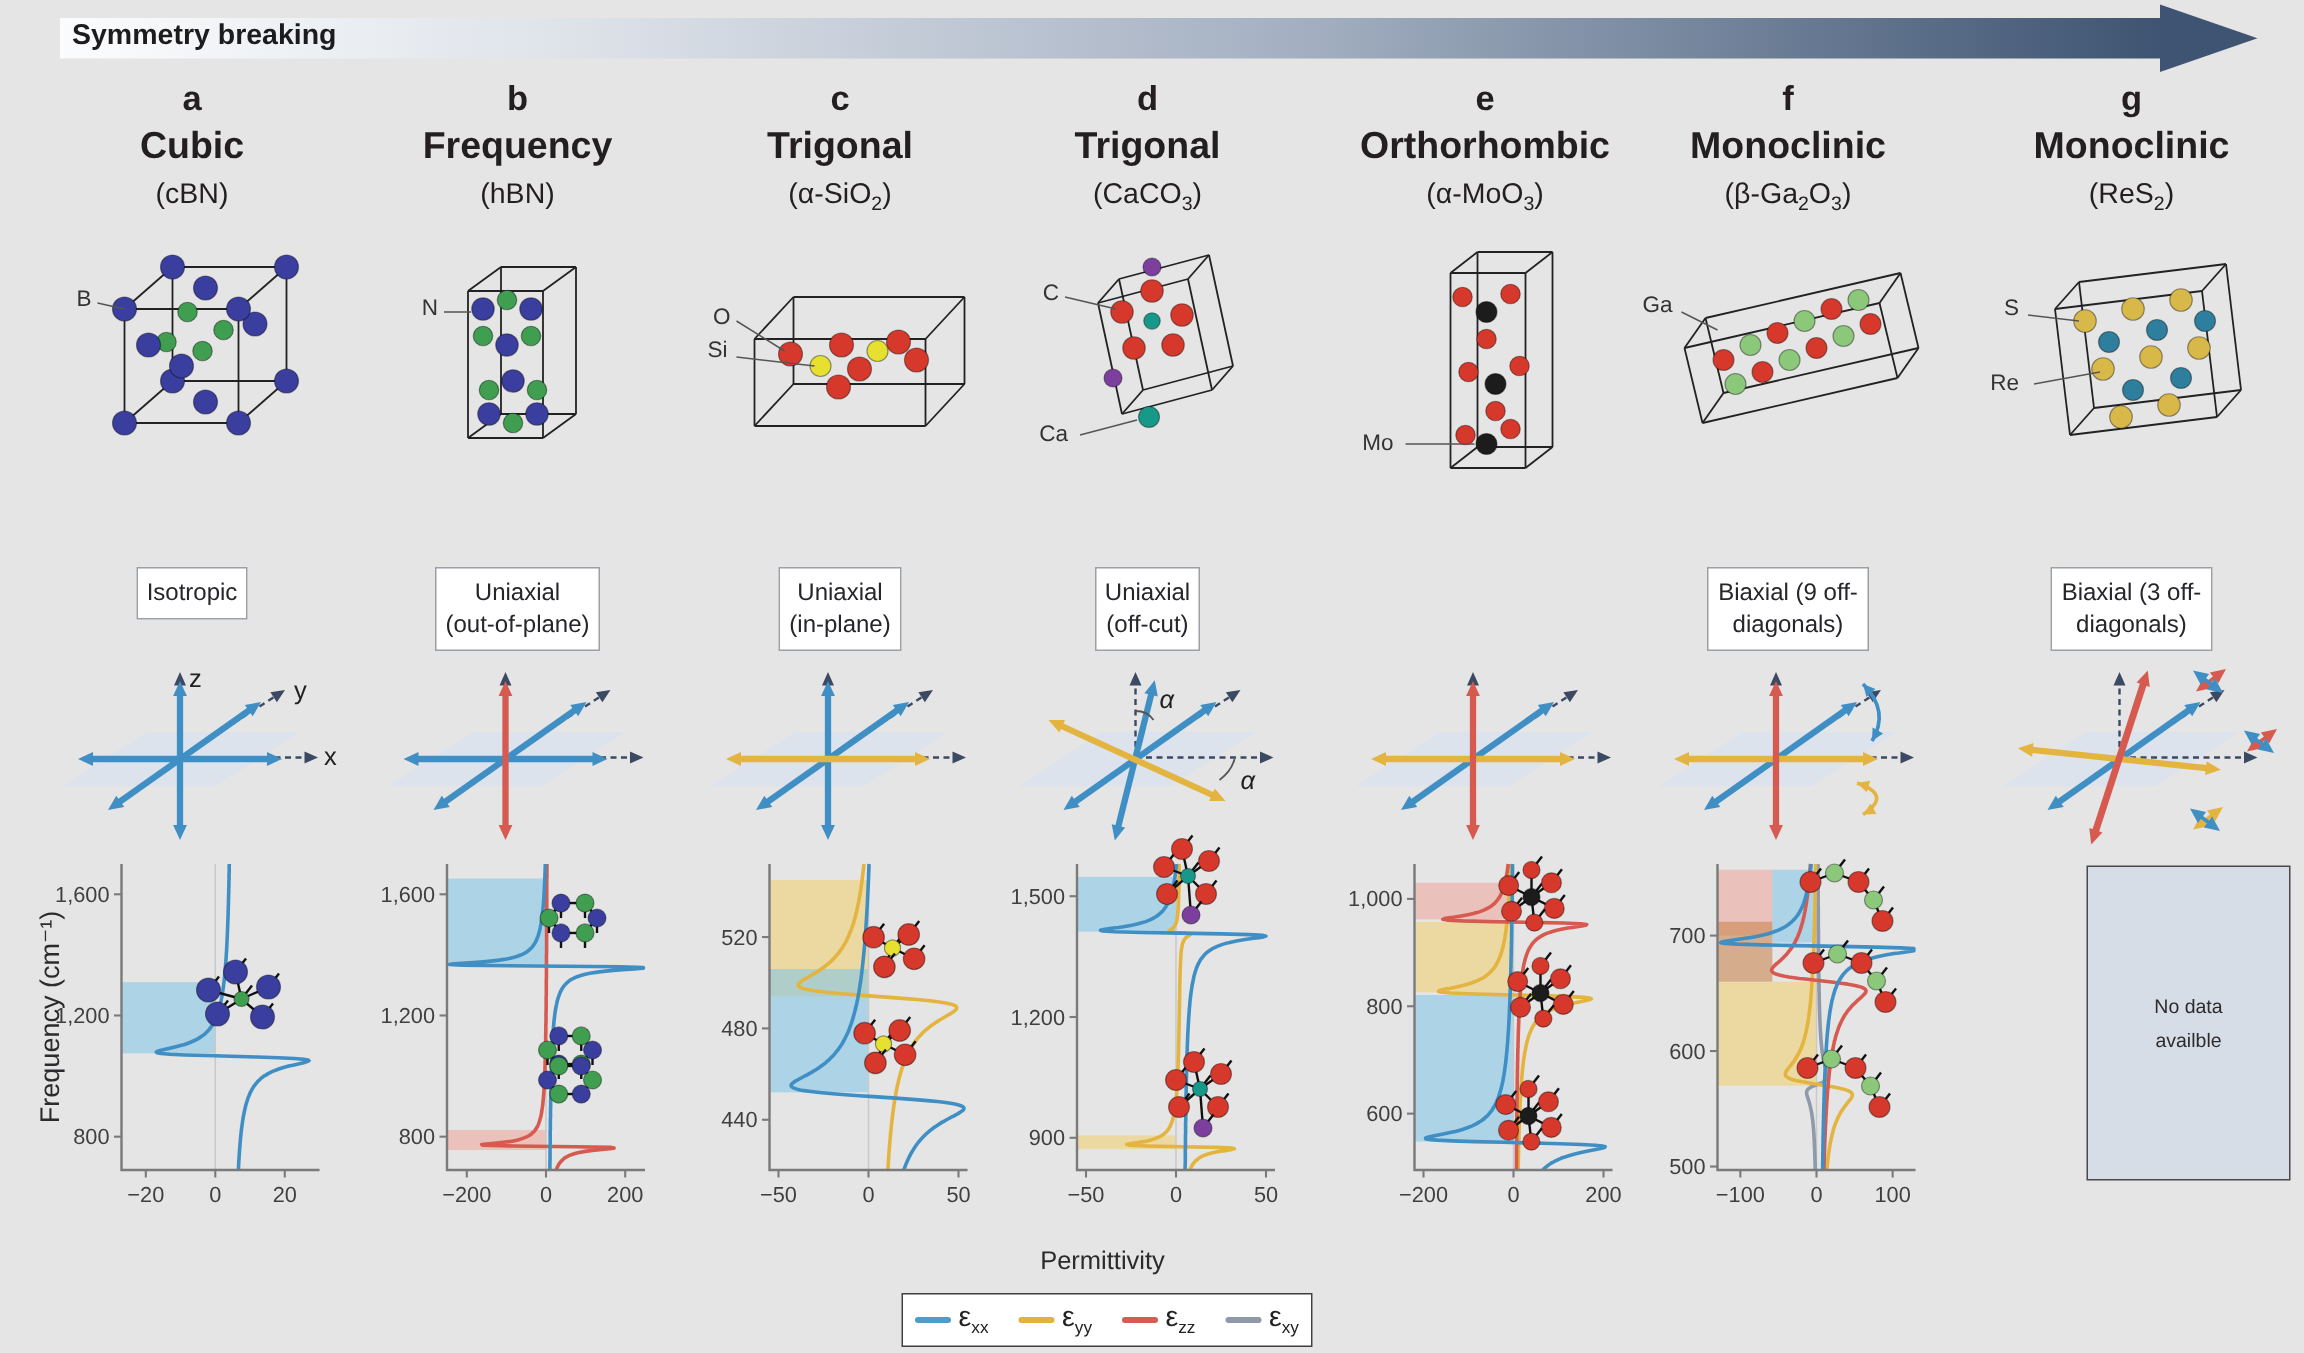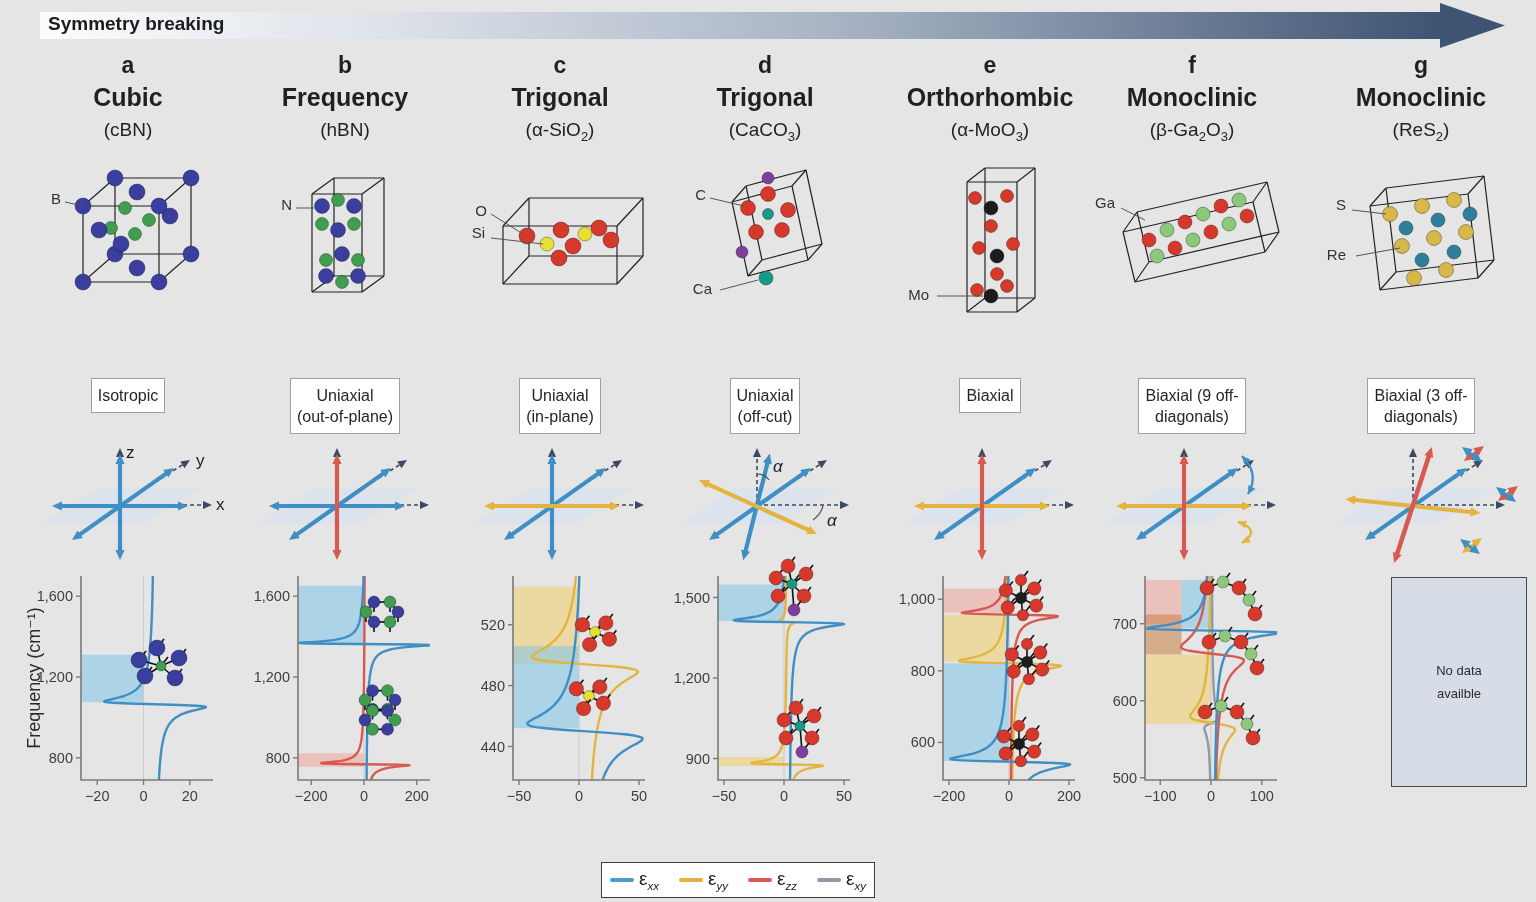--- a/index.html
+++ b/index.html
@@ -24,21 +24,21 @@
           border:1.2px solid #4a4a4a;display:flex;align-items:center;justify-content:center;}
   .nodata div{font-size:13px;text-align:center;color:#2b2b2e;width:80px;line-height:23px;}
   .freq-label{position:absolute;left:-75px;top:666px;width:220px;height:24px;text-align:center;
               font-size:18px;color:#2b2b2e;transform:rotate(-90deg);}
   .perm-label{position:absolute;left:560px;top:831px;width:350px;text-align:center;font-size:17px;color:#2b2b2e;}
   .legend{position:absolute;left:601px;top:862px;width:272px;height:34px;border:1.2px solid #3f3f3f;
           display:flex;align-items:center;justify-content:center;gap:20px;background:#fff;}
   .legend-item{display:flex;align-items:center;gap:5px;}
   .swatch{display:inline-block;width:24px;height:3.6px;border-radius:2px;background:#999;}
   .eps{font-size:19px;color:#222;}
-  .eps sub{font-size:11.5px;font-style:italic;}
+  .eps sub{font-size:11.5px;}
 </style>
 </head>
 <body>
 
 <div id="fig">
   <svg id="arrow-svg" width="1536" height="54">
       <defs>
         <linearGradient id="ag" x1="0" y1="0" x2="1" y2="0">
           <stop offset="0" stop-color="#fbfcfd"></stop>
           <stop offset="0.25" stop-color="#dde2e9"></stop>
@@ -623,22 +623,20 @@
           <circle cx="102" cy="130" r="6.5" fill="#d6392b" stroke="rgba(0,0,0,.4)" stroke-width="0.8"></circle>
           <circle cx="82" cy="146" r="6.5" fill="#d6392b" stroke="rgba(0,0,0,.4)" stroke-width="0.8"></circle>
           <circle cx="112" cy="142" r="6.5" fill="#d6392b" stroke="rgba(0,0,0,.4)" stroke-width="0.8"></circle>
           <circle cx="96" cy="152" r="7" fill="#1c1c1c" stroke="rgba(0,0,0,.4)" stroke-width="0.8"></circle>
         </g>
         <g>
           <line x1="42" y1="152" x2="88" y2="152" stroke="#555" stroke-width="1"></line>
           <text x="34" y="156" text-anchor="end" font-size="15" fill="#333">Mo</text>
         </g>
       </svg>
-    <div class="labelwrap"><div class="labelbox">
-      <span>Biaxial</span></div></div>
     <svg class="axes" viewBox="0 0 200 128">
         <g>
           <polygon points="14,84 116,84 172,48 70,48" fill="#dce3ec"></polygon>
         </g>
         <g>
           <line x1="92" y1="65" x2="92" y2="16" stroke="#3c4963" stroke-width="1.6" stroke-dasharray="4 3"></line>
           <polygon points="92,8 96,17 88,17" fill="#3c4963"></polygon>
           <line x1="92" y1="65" x2="155.2705721969876" y2="24.32606073050799" stroke="#3c4963" stroke-width="1.6" stroke-dasharray="4 3"></line>
           <polygon points="162,20 156.592424086865,28.2315322233277 152.266363356357,21.502104420315273" fill="#3c4963"></polygon>
           <line x1="92" y1="65" x2="176" y2="65" stroke="#3c4963" stroke-width="1.6" stroke-dasharray="4 3"></line>
@@ -1001,20 +999,21 @@
           <polygon points="159,114 148.24,111.68 153.76,104.32" fill="#3f8fc5"></polygon>
         </g>
       </svg>
   </div>
 
   <div class="nodata">
     <div>No data availble</div>
   </div>
 
   <div class="freq-label">Frequency (cm⁻¹)</div>
+  <div class="perm-label">Permittivity</div>
 
   <div class="legend">
     <div class="legend-item">
       <span class="swatch" style="background: rgb(79, 155, 203);"></span>
       <span class="eps"><span>ε</span><sub>xx</sub></span>
       </div>
     <div class="legend-item">
       <span class="swatch" style="background: rgb(226, 178, 62);"></span>
       <span class="eps"><span>ε</span><sub>yy</sub></span>
       </div>

